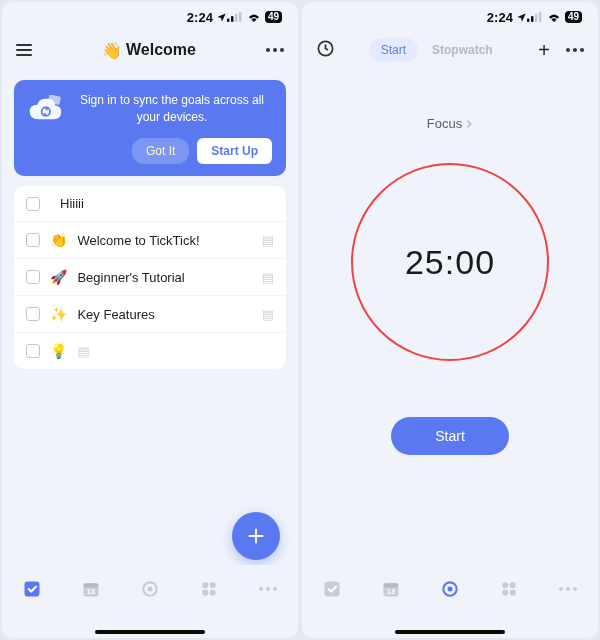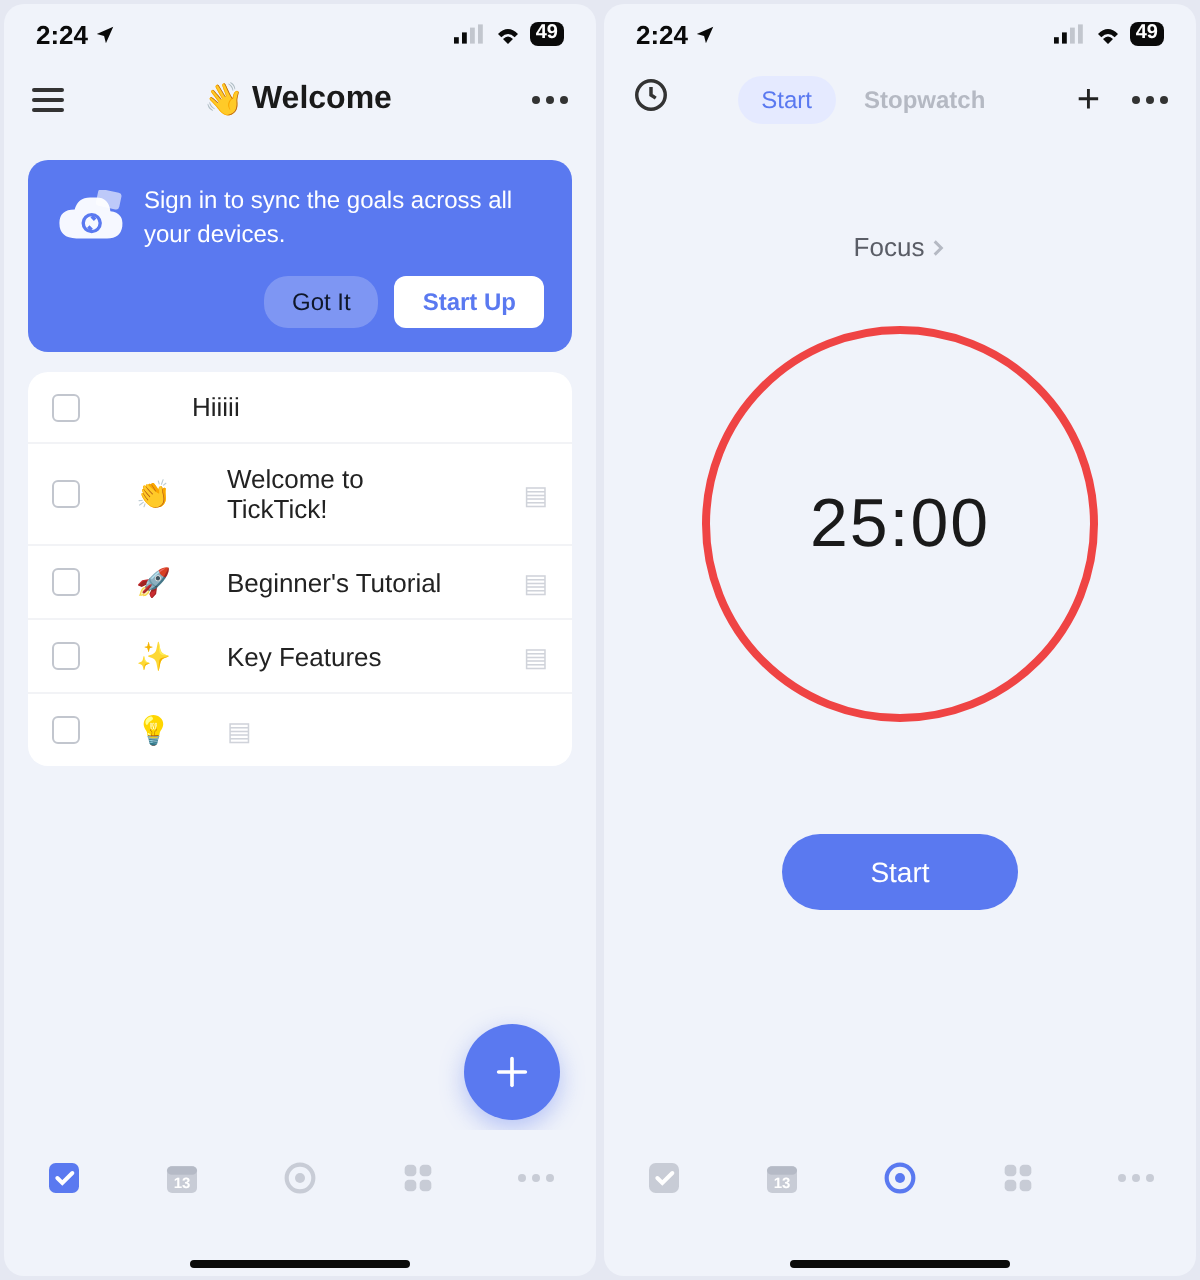--- a/index.html
+++ b/index.html
@@ -1,56 +1,56 @@
 <!DOCTYPE html>
 <html><head>
 <meta charset="utf-8">
 <style>
   * { box-sizing: border-box; margin: 0; padding: 0; }
   html, body { width: 600px; height: 640px; background: #e5e8f2; font-family: -apple-system, Helvetica, Arial, sans-serif; overflow: hidden; }
   .stage { display: flex; width: 600px; height: 640px; }
   .phone { width: 296px; height: 636px; background: #f0f3fa; margin: 2px; border-radius: 10px; position: relative; overflow: hidden; display: flex; flex-direction: column; }
-  .statusbar { display: flex; justify-content: space-between; align-items: center; padding: 6px 16px 2px 16px; font-size: 13px; font-weight: 700; color: #0a0a0a; height: 26px; }
+  .statusbar { display: flex; justify-content: flex-end; align-items: center; padding: 6px 16px 2px 16px; font-size: 13px; font-weight: 700; color: #0a0a0a; height: 26px; }
   .sb-left { display: flex; align-items: center; gap: 3px; }
   .sb-right { display: flex; align-items: center; gap: 4px; }
   .battery { background: #0a0a0a; color: #fff; font-size: 10px; font-weight: 700; border-radius: 4px; padding: 1px 3px; line-height: 1; }
   .appbar { display: flex; justify-content: space-between; align-items: center; padding: 8px 14px; height: 44px; }
   .ab-title { font-size: 16px; font-weight: 700; color: #1a1a1a; display: flex; align-items: center; gap: 4px; }
   .ham-line { width: 16px; height: 2px; background: #333; border-radius: 1px; }
   .ham { display: flex; flex-direction: column; gap: 3px; }
   .dots { display: flex; gap: 3px; }
   .dots span { width: 4px; height: 4px; background: #333; border-radius: 50%; }
   .banner { margin: 8px 12px 10px 12px; background: #5a79f0; color: #fff; border-radius: 10px; padding: 12px 14px 12px 14px; display: flex; flex-direction: column; gap: 12px; }
   .banner-top { display: flex; gap: 10px; align-items: flex-start; }
   .banner-icon { width: 34px; height: 34px; flex-shrink: 0; display: flex; align-items: center; justify-content: center; }
-  .banner-msg { font-size: 12px; line-height: 1.4; }
+  .banner-msg { font-size: 12px; line-height: 1.4; text-align: center; }
   .banner-actions { display: flex; justify-content: flex-end; gap: 8px; }
-  .btn-gotit { background: rgba(255,255,255,0.22); color: #0f172a; border: none; font-size: 12px; font-weight: 500; border-radius: 12px; padding: 6px 14px; }
+  .btn-gotit { background: rgba(255,255,255,0.22); color: #fef9c3; border: none; font-size: 12px; font-weight: 500; border-radius: 12px; padding: 6px 14px; }
   .btn-signup { background: #fff; color: #5a79f0; border: none; font-size: 12px; font-weight: 600; border-radius: 6px; padding: 6px 14px; }
   .tasklist { background: #fff; margin: 0 12px; border-radius: 10px; overflow: hidden; }
-  .task { display: flex; align-items: center; gap: 28px; padding: 10px 12px; font-size: 13px; color: #222; position: relative; }
+  .task { display: flex; align-items: center; gap: 10px; padding: 10px 12px; font-size: 13px; color: #222; position: relative; }
   .task + .task { border-top: 1px solid #f2f3f6; }
   .chkbox { width: 14px; height: 14px; border: 1.6px solid #c2c6ce; border-radius: 3px; flex-shrink: 0; }
   .task-emoji { font-size: 14px; }
   .task-label { flex: 1; }
   .task-bookmark { color: #d0d3da; font-size: 13px; }
   .fab { position: absolute; right: 18px; bottom: 78px; width: 48px; height: 48px; background: #5a79f0; border-radius: 50%; color: #fff; font-size: 28px; display: flex; align-items: center; justify-content: center; box-shadow: 0 4px 12px rgba(90,121,240,0.4); }
   .tabbar { position: absolute; bottom: 11px; left: 0; right: 0; height: 62px; background: #f0f3fa; display: flex; justify-content: space-around; align-items: center; padding-bottom: 14px; }
   .tab-item { width: 26px; height: 26px; display: flex; align-items: center; justify-content: center; }
   .home-ind { position: absolute; bottom: 4px; left: 50%; transform: translateX(-50%); width: 110px; height: 4px; background: #0a0a0a; border-radius: 3px; }
   
   .appbar2 { display: flex; align-items: center; padding: 8px 14px; height: 44px; gap: 8px; }
   .seg { flex: 1; display: flex; justify-content: center; gap: 2px; }
   .seg-pill { font-size: 12px; font-weight: 500; padding: 5px 12px; border-radius: 14px; }
   .seg-active { background: #e5eaff; color: #5a79f0; }
   .seg-inactive { color: #b5b9c3; font-weight: bold; }
   .plus-icon { font-size: 20px; font-weight: 300; color: #222; }
   .focus-area { display: flex; flex-direction: column; align-items: center; flex: 1; padding-top: 44px; }
   .focus-label { font-size: 13px; color: #5a5d66; display: flex; align-items: center; gap: 3px; margin-bottom: 32px; }
-  .timer-circle { width: 198px; height: 198px; border: 4px solid #ef4444; border-radius: 50%; display: flex; align-items: center; justify-content: center; }
+  .timer-circle { width: 198px; height: 198px; border: 2px solid #ef4444; border-radius: 50%; display: flex; align-items: center; justify-content: center; }
   .timer-text { font-size: 34px; font-weight: 400; color: #1a1a1a; letter-spacing: 1px; }
   .start-btn { margin-top: 56px; background: #5a79f0; color: #fff; border: none; border-radius: 24px; padding: 11px 44px; font-size: 14px; font-weight: 500; }
 </style>
 </head>
 <body>
 
 <div class="stage">
 
   <div class="phone">
     <div class="statusbar">

